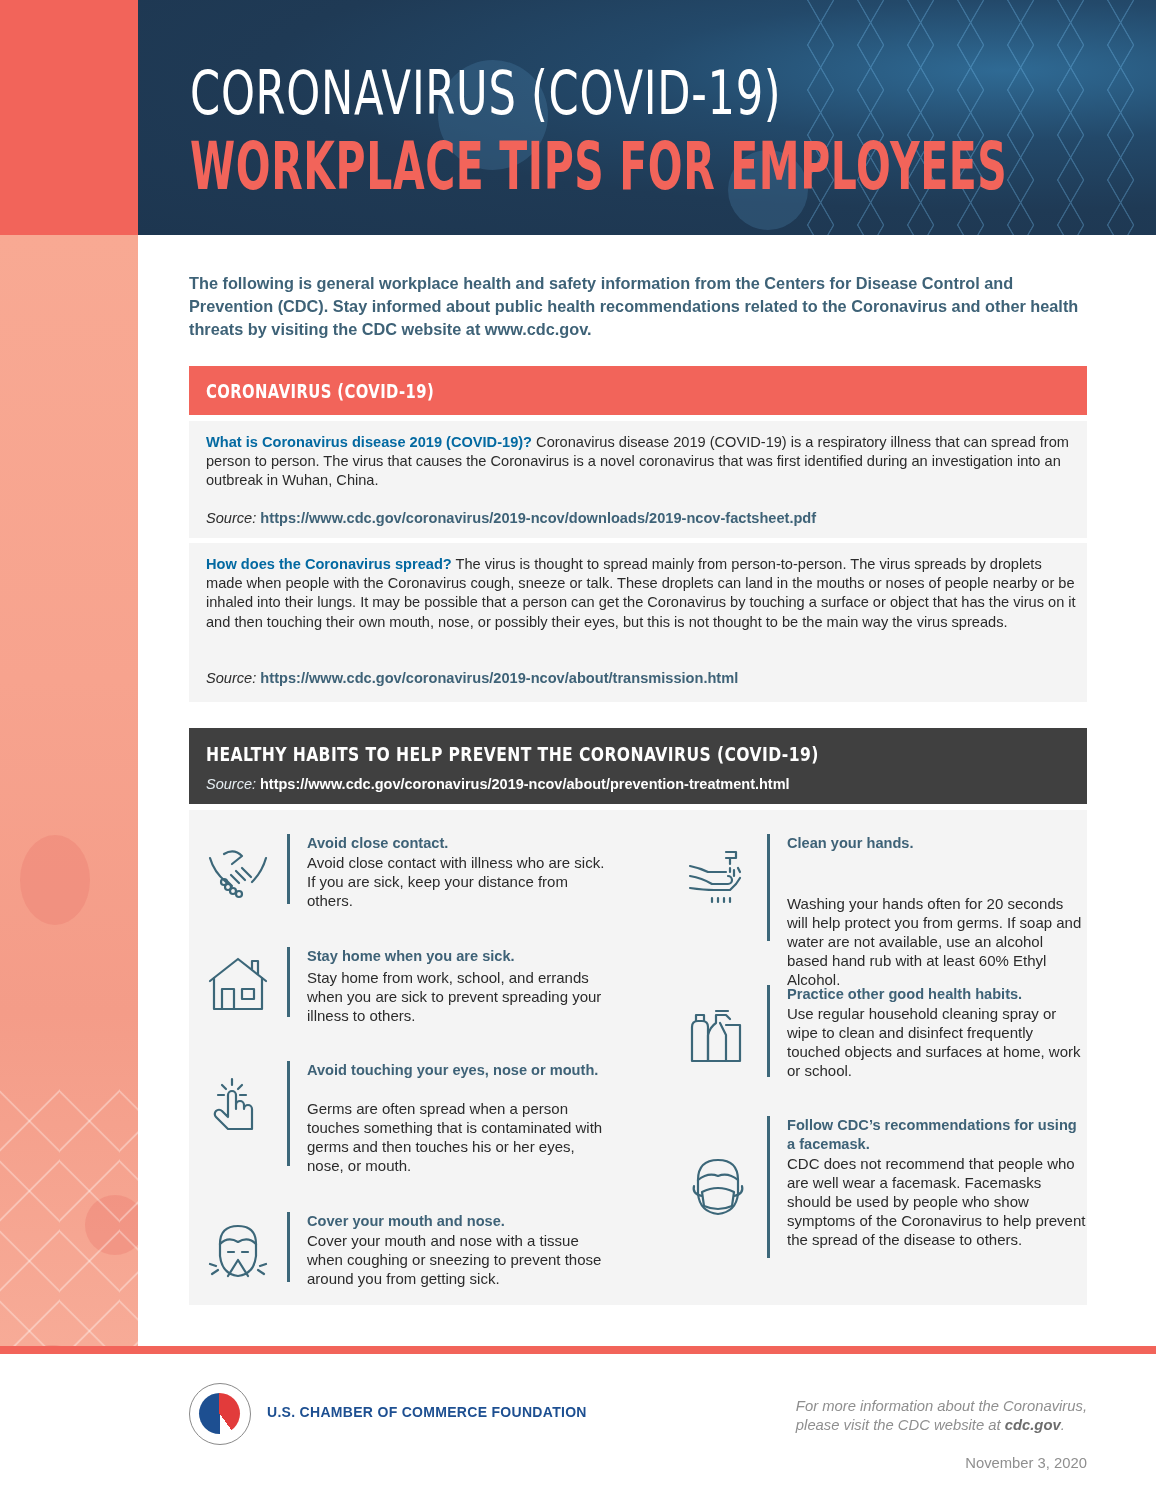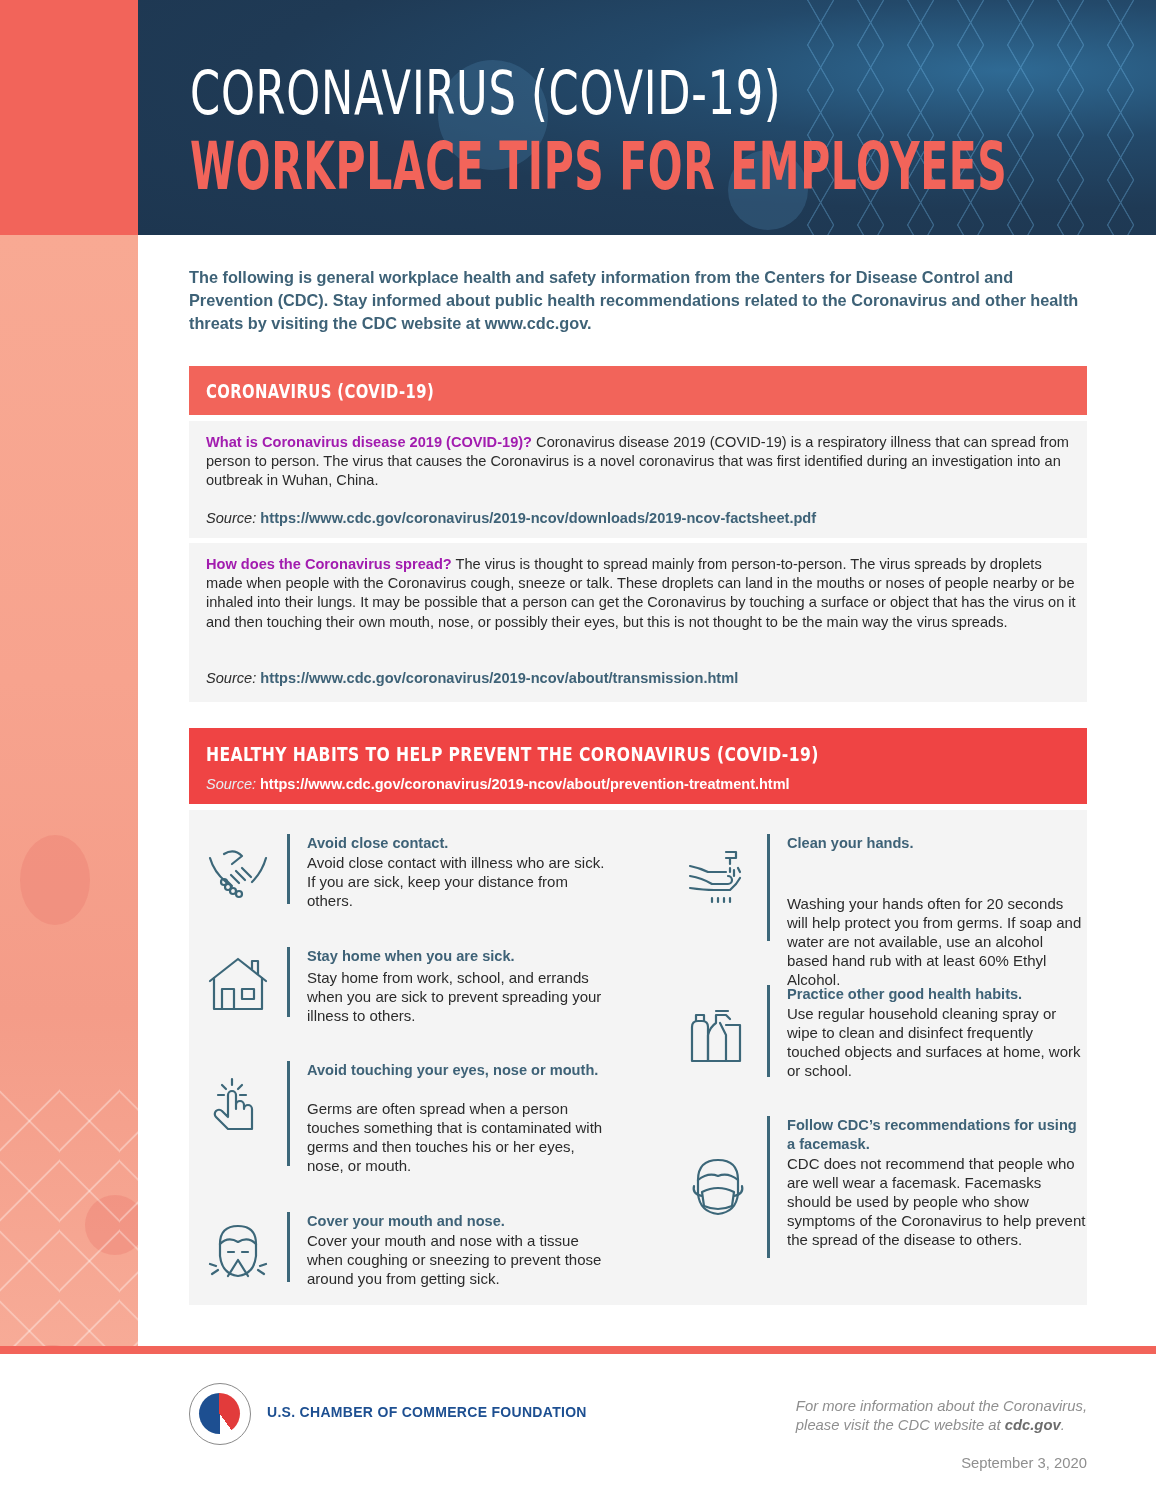--- a/index.html
+++ b/index.html
@@ -24,38 +24,38 @@
       linear-gradient(60deg, transparent 48%, #6fb6e6 49%, #6fb6e6 50%, transparent 51%);
     background-size: 50px 45px; }
   .header .virus { position: absolute; border-radius: 50%; background: rgba(70,120,160,0.35); }
   .title1 { position: absolute; left: 52px; top: 58px; font-family: "DejaVu Sans", sans-serif; font-size: 60px;
     font-weight: normal; color: #ffffff; letter-spacing: 1px; transform: scaleX(0.72); transform-origin: left;
     white-space: nowrap; }
   .title2 { position: absolute; left: 52px; top: 128px; font-family: "DejaVu Sans", sans-serif; font-size: 66px;
     font-weight: bold; color: #f2645a; letter-spacing: 1px; transform: scaleX(0.62); transform-origin: left;
     white-space: nowrap; }
 
-  .intro { position: absolute; left: 189px; top: 266px; width: 900px; font-size: 16.3px; line-height: 23px;
+  .intro { position: absolute; left: 189px; top: 272px; width: 900px; font-size: 16.3px; line-height: 23px;
     font-weight: bold; color: #3e6277; }
 
   .section-bar { position: absolute; left: 189px; width: 898px; }
   .bar-red { top: 366px; height: 49px; background: #f2645a; }
-  .bar-teal { top: 728px; height: 76px; background: #ef4444; }
+  .bar-teal { top: 728px; height: 76px; background: #404040; }
   .bar-title { position: absolute; left: 17px; font-family: "DejaVu Sans", sans-serif; font-weight: bold;
     color: #ffffff; transform: scaleX(0.78); transform-origin: left; white-space: nowrap; letter-spacing: 0.5px; }
   .bar-red .bar-title { top: 14px; font-size: 19px; }
   .bar-teal .bar-title { top: 14px; font-size: 20px; }
   .bar-source { position: absolute; left: 17px; top: 48px; font-size: 14.5px; color: #e6eef2; white-space: nowrap; }
   .bar-source b { color: #ffffff; }
 
   .panel { position: absolute; left: 189px; width: 898px; background: #f4f4f4; }
   .panel1 { top: 421px; height: 117px; }
   .panel2 { top: 543px; height: 159px; }
   .panel-text { position: absolute; left: 17px; top: 12px; width: 870px; font-size: 14.6px; line-height: 19.2px; color: #2b2b2b; }
-  .panel-text .q { font-weight: bold; color: #a21caf; }
+  .panel-text .q { font-weight: bold; color: #0369a1; }
   .panel-source { position: absolute; left: 17px; font-size: 14.6px; color: #2b2b2b; }
   .panel-source i { font-style: italic; }
   .panel-source b { color: #3e6277; }
   .panel1 .panel-source { top: 89px; }
   .panel2 .panel-source { top: 127px; }
 
   .habits { position: absolute; left: 189px; top: 810px; width: 898px; height: 495px; background: #f4f4f4; }
   .habit { position: absolute; }
   .habit .icon { position: absolute; left: 0; width: 64px; height: 64px; }
   .habit .icon svg { width: 64px; height: 64px; stroke: #3c6779; fill: none; stroke-width: 2.2; stroke-linecap: round; stroke-linejoin: round; }
@@ -221,13 +221,13 @@
 </div>
 
 <div class="footer-line"></div>
 
 <div class="seal">
     <div class="inner"></div>
   </div>
 <div class="org-name">U.S. CHAMBER OF COMMERCE FOUNDATION</div>
 
 <p class="more-info"><span>For more information about the Coronavirus,</span><br><span>please visit the CDC website at </span><b>cdc.gov</b><span>.</span></p>
-<div class="date">September 3, 2020</div>
+<div class="date">November 3, 2020</div>
 
 </body></html>

